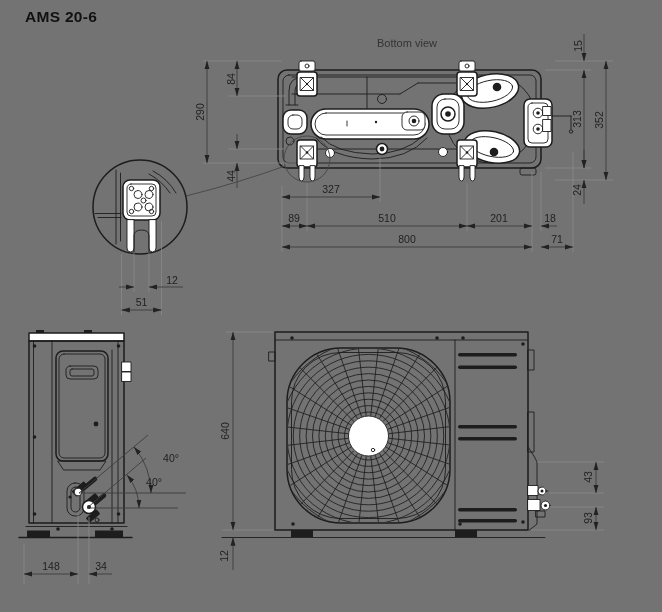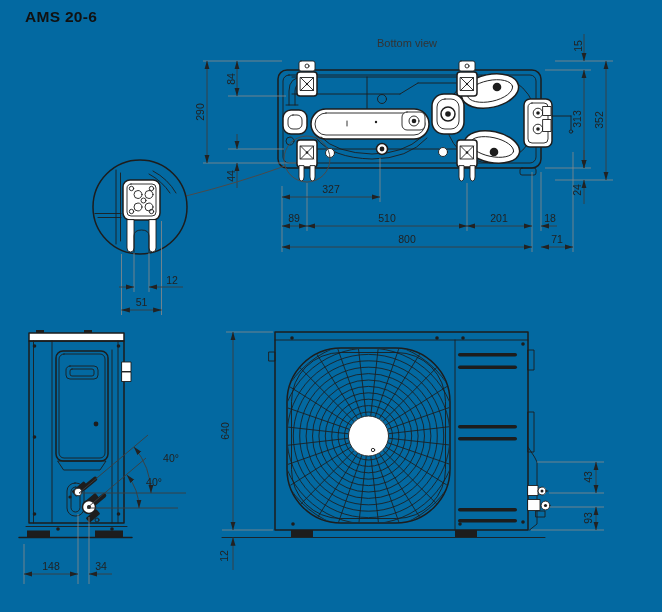--- a/index.html
+++ b/index.html
@@ -1,16 +1,16 @@
 <!DOCTYPE html>
 <html><head>
 <meta charset="utf-8">
 <style>
   html,body { margin:0; padding:0; background:#ffffff; }
-  .stage { position:relative; width:662px; height:612px; background:#0369a1; overflow:hidden;
+  .stage { position:relative; width:662px; height:612px; background:#737373; overflow:hidden;
            font-family:"Liberation Sans","DejaVu Sans",sans-serif; }
   svg { display:block; }
   
   .o1 { stroke:#1d1d1d; stroke-width:1.5; fill:none; stroke-linejoin:round; stroke-linecap:round; }
   .o2 { stroke:#1d1d1d; stroke-width:0.9; fill:none; stroke-linejoin:round; stroke-linecap:round; }
   .ow { fill:#ffffff; }
   .dk { fill:#1d1d1d; stroke:none; }
   .pipe { stroke:#1d1d1d; stroke-width:4.5; stroke-linecap:round; fill:none; }
   
   .dim { stroke:#3d3d3d; stroke-width:0.9; fill:none; }

